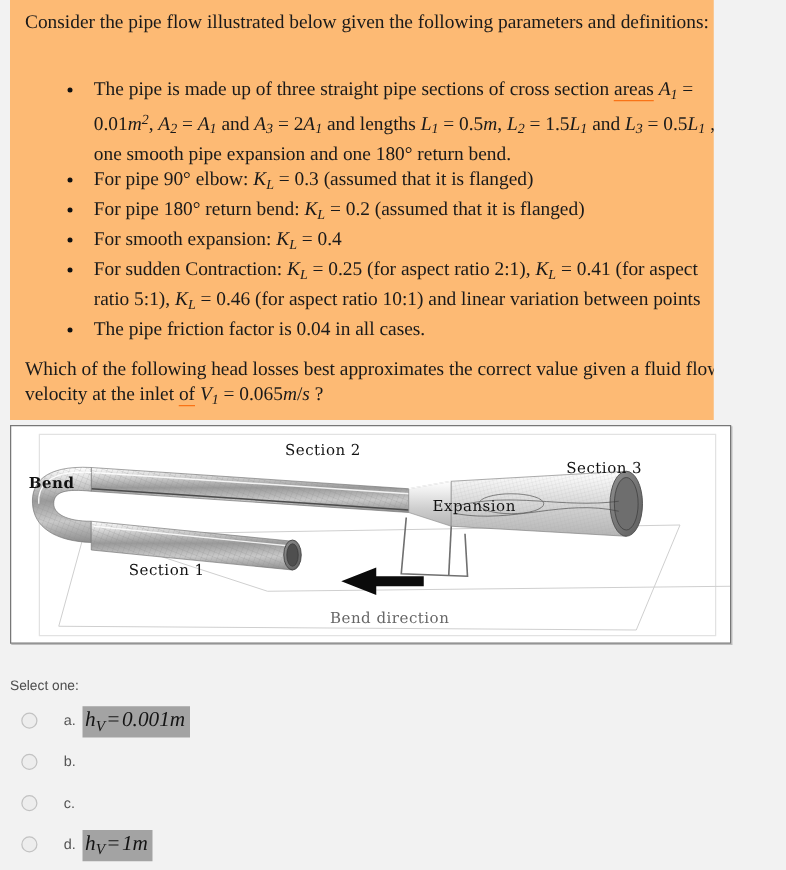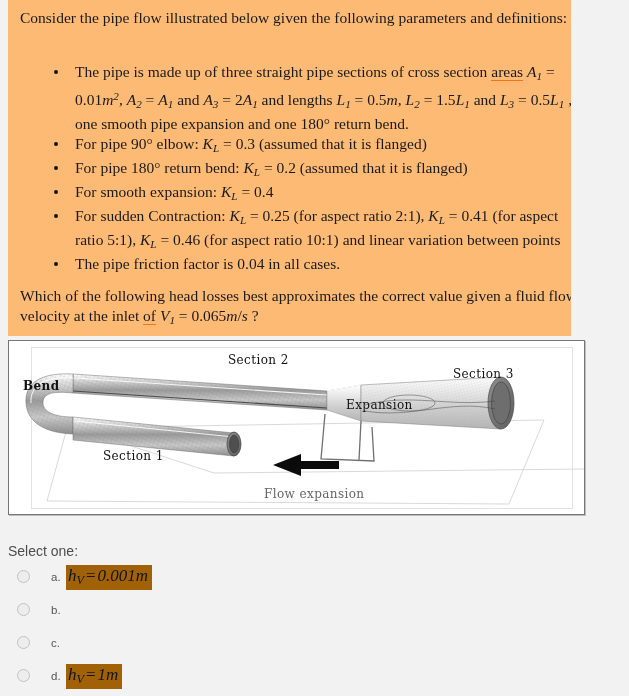--- a/index.html
+++ b/index.html
@@ -124,21 +124,21 @@
     left: 0; top: 0;
     width: 575px;
     height: 173px;
   }
 
   
   #select-one {
     position: absolute;
     left: 8px;
     top: 543px;
-    font-size: 14px;
+    font-size: 11px;
     color: #4d4d4d;
     font-family: "Liberation Sans", sans-serif;
   }
   #answer-list {
     position: absolute;
     left: 0;
     top: 565px;
     width: 629px;
     margin: 0;
     padding: 0;
@@ -168,21 +168,21 @@
     font-family: "Liberation Sans", sans-serif;
   }
   .ans-math {
     position: absolute;
     left: 66px;
     top: 0px;
     font-family: "Liberation Serif", serif;
     font-size: 17px;
     font-style: italic;
     color: #141414;
-    background: #a16207;
+    background: #a3a3a3;
     padding: 1px 4px 2px 2px;
     white-space: nowrap;
   }
   .ans-math .eqsign { font-style: normal; padding: 0 2px; }
 </style>
 </head>
 <body>
 
 <div id="question-panel">
 
@@ -311,21 +311,21 @@
     <g>
       <path d="M330 120 L292 120 L292 113 L264 124 L292 135 L292 128 L330 128 Z" fill="#0b0b0b"></path>
     </g>
   </svg>
 
   <div class="fig-label" id="label-bend">Bend</div>
   <div class="fig-label" id="label-section1">Section 1</div>
   <div class="fig-label" id="label-section2">Section 2</div>
   <div class="fig-label" id="label-expansion">Expansion</div>
   <div class="fig-label" id="label-section3">Section 3</div>
-  <div class="fig-label" id="label-flowdir">Flow expansion</div>
+  <div class="fig-label" id="label-flowdir">Bend direction</div>
 </div>
 
 <div id="select-one">Select one:</div>
 
 <ul id="answer-list">
 
   <li class="answer-row">
     <span class="radio"></span>
     <span class="ans-letter">a.</span>
     <span class="ans-math"><span>h</span><span class="sub">V</span><span class="eqsign">=</span><span>0.001m</span></span>

